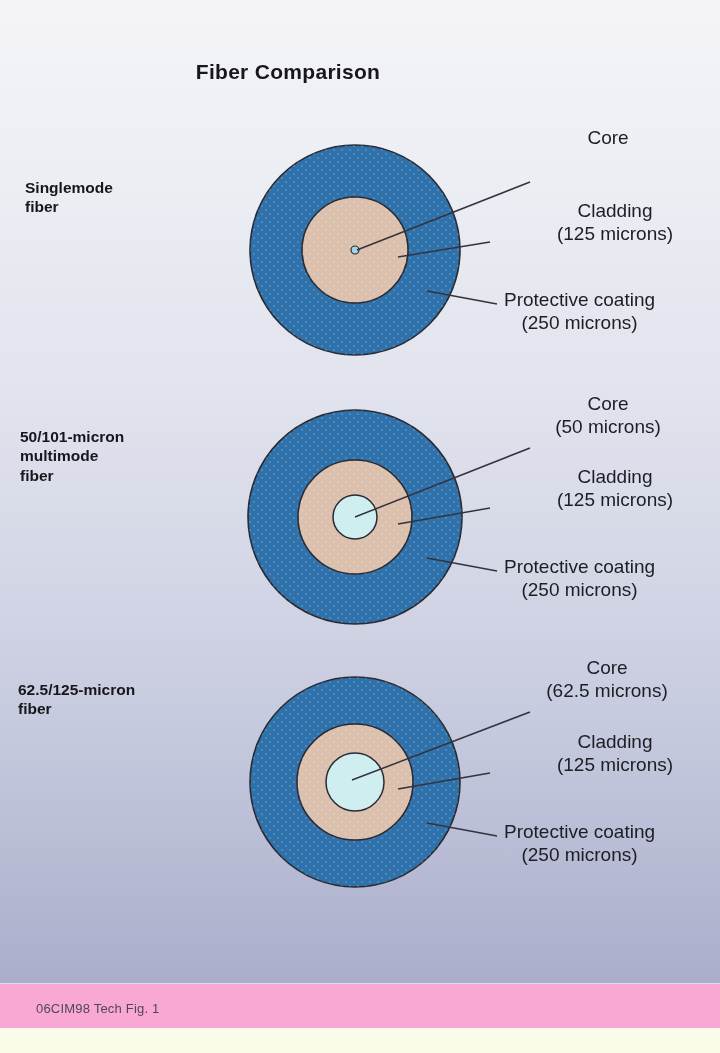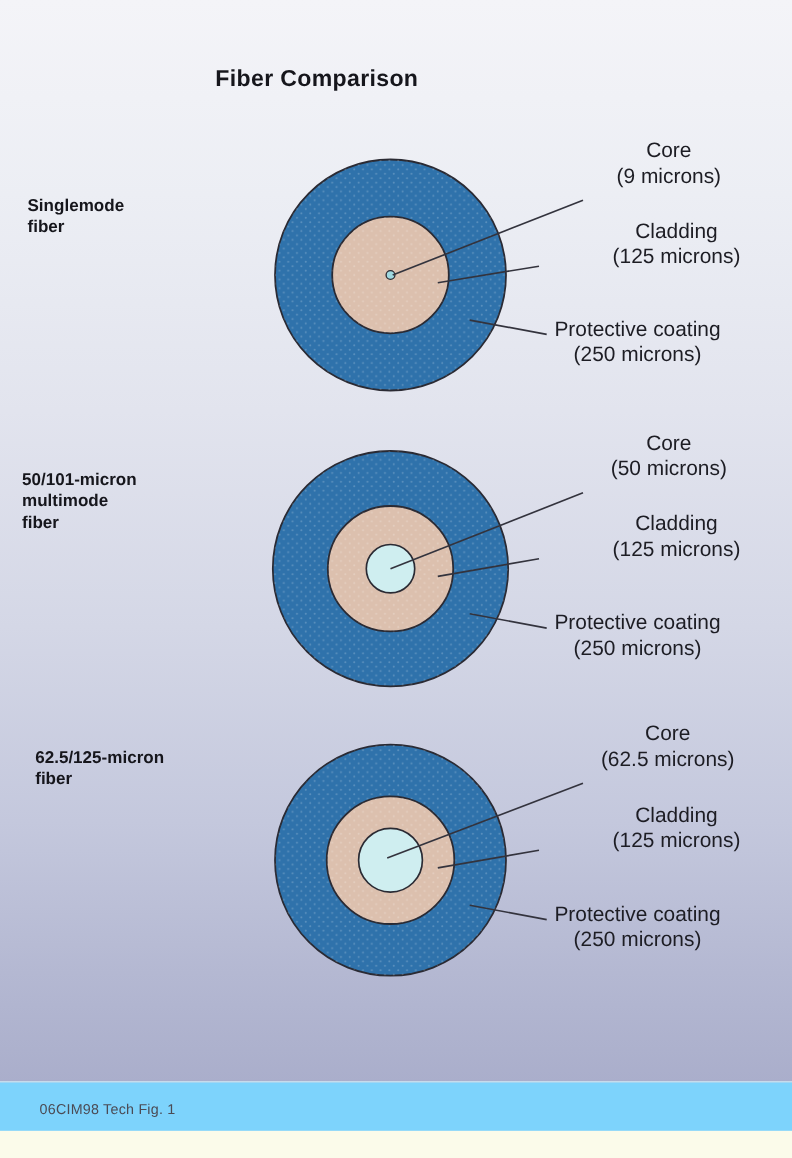--- a/index.html
+++ b/index.html
@@ -67,21 +67,21 @@
   }
   .callout .ln { display: block; }
   .callout.center-two { text-align: center; }
 
   #footer {
     position: absolute;
     left: 0;
     top: 983px;
     width: 720px;
     height: 70px;
-    background: #7dd3fc;
+    background: #f9a8d4;
     border-top: 1px solid #dadce6;
   }
   #footer-strip {
     position: absolute;
     left: 0;
     bottom: 0;
     width: 720px;
     height: 26px;
     background: #fbfbea;
   }
@@ -149,28 +149,27 @@
     <span class="ln">Singlemode</span>
     <span class="ln">fiber</span>
   </div>
 
   <div class="side-label" style="left:20px; top:427px;">
     <span class="ln">50/101-micron</span>
     <span class="ln">multimode</span>
     <span class="ln">fiber</span>
   </div>
 
-  <div class="side-label" style="left:32px; top:680px;">
+  <div class="side-label" style="left:18px; top:680px;">
     <span class="ln">62.5/125-micron</span>
     <span class="ln">fiber</span>
   </div>
 
   <div class="callout center-two" style="left:518px; top:126px; width:180px;">
     <span class="ln">Core</span>
-    <span class="ln">(9 microns)</span>
   </div>
   <div class="callout center-two" style="left:520px; top:199px; width:190px;">
     <span class="ln">Cladding</span>
     <span class="ln">(125 microns)</span>
   </div>
   <div class="callout" style="left:504px; top:288px;">
     <span class="ln">Protective coating</span>
     <span class="ln" style="text-align:center;">(250 microns)</span>
   </div>
 

